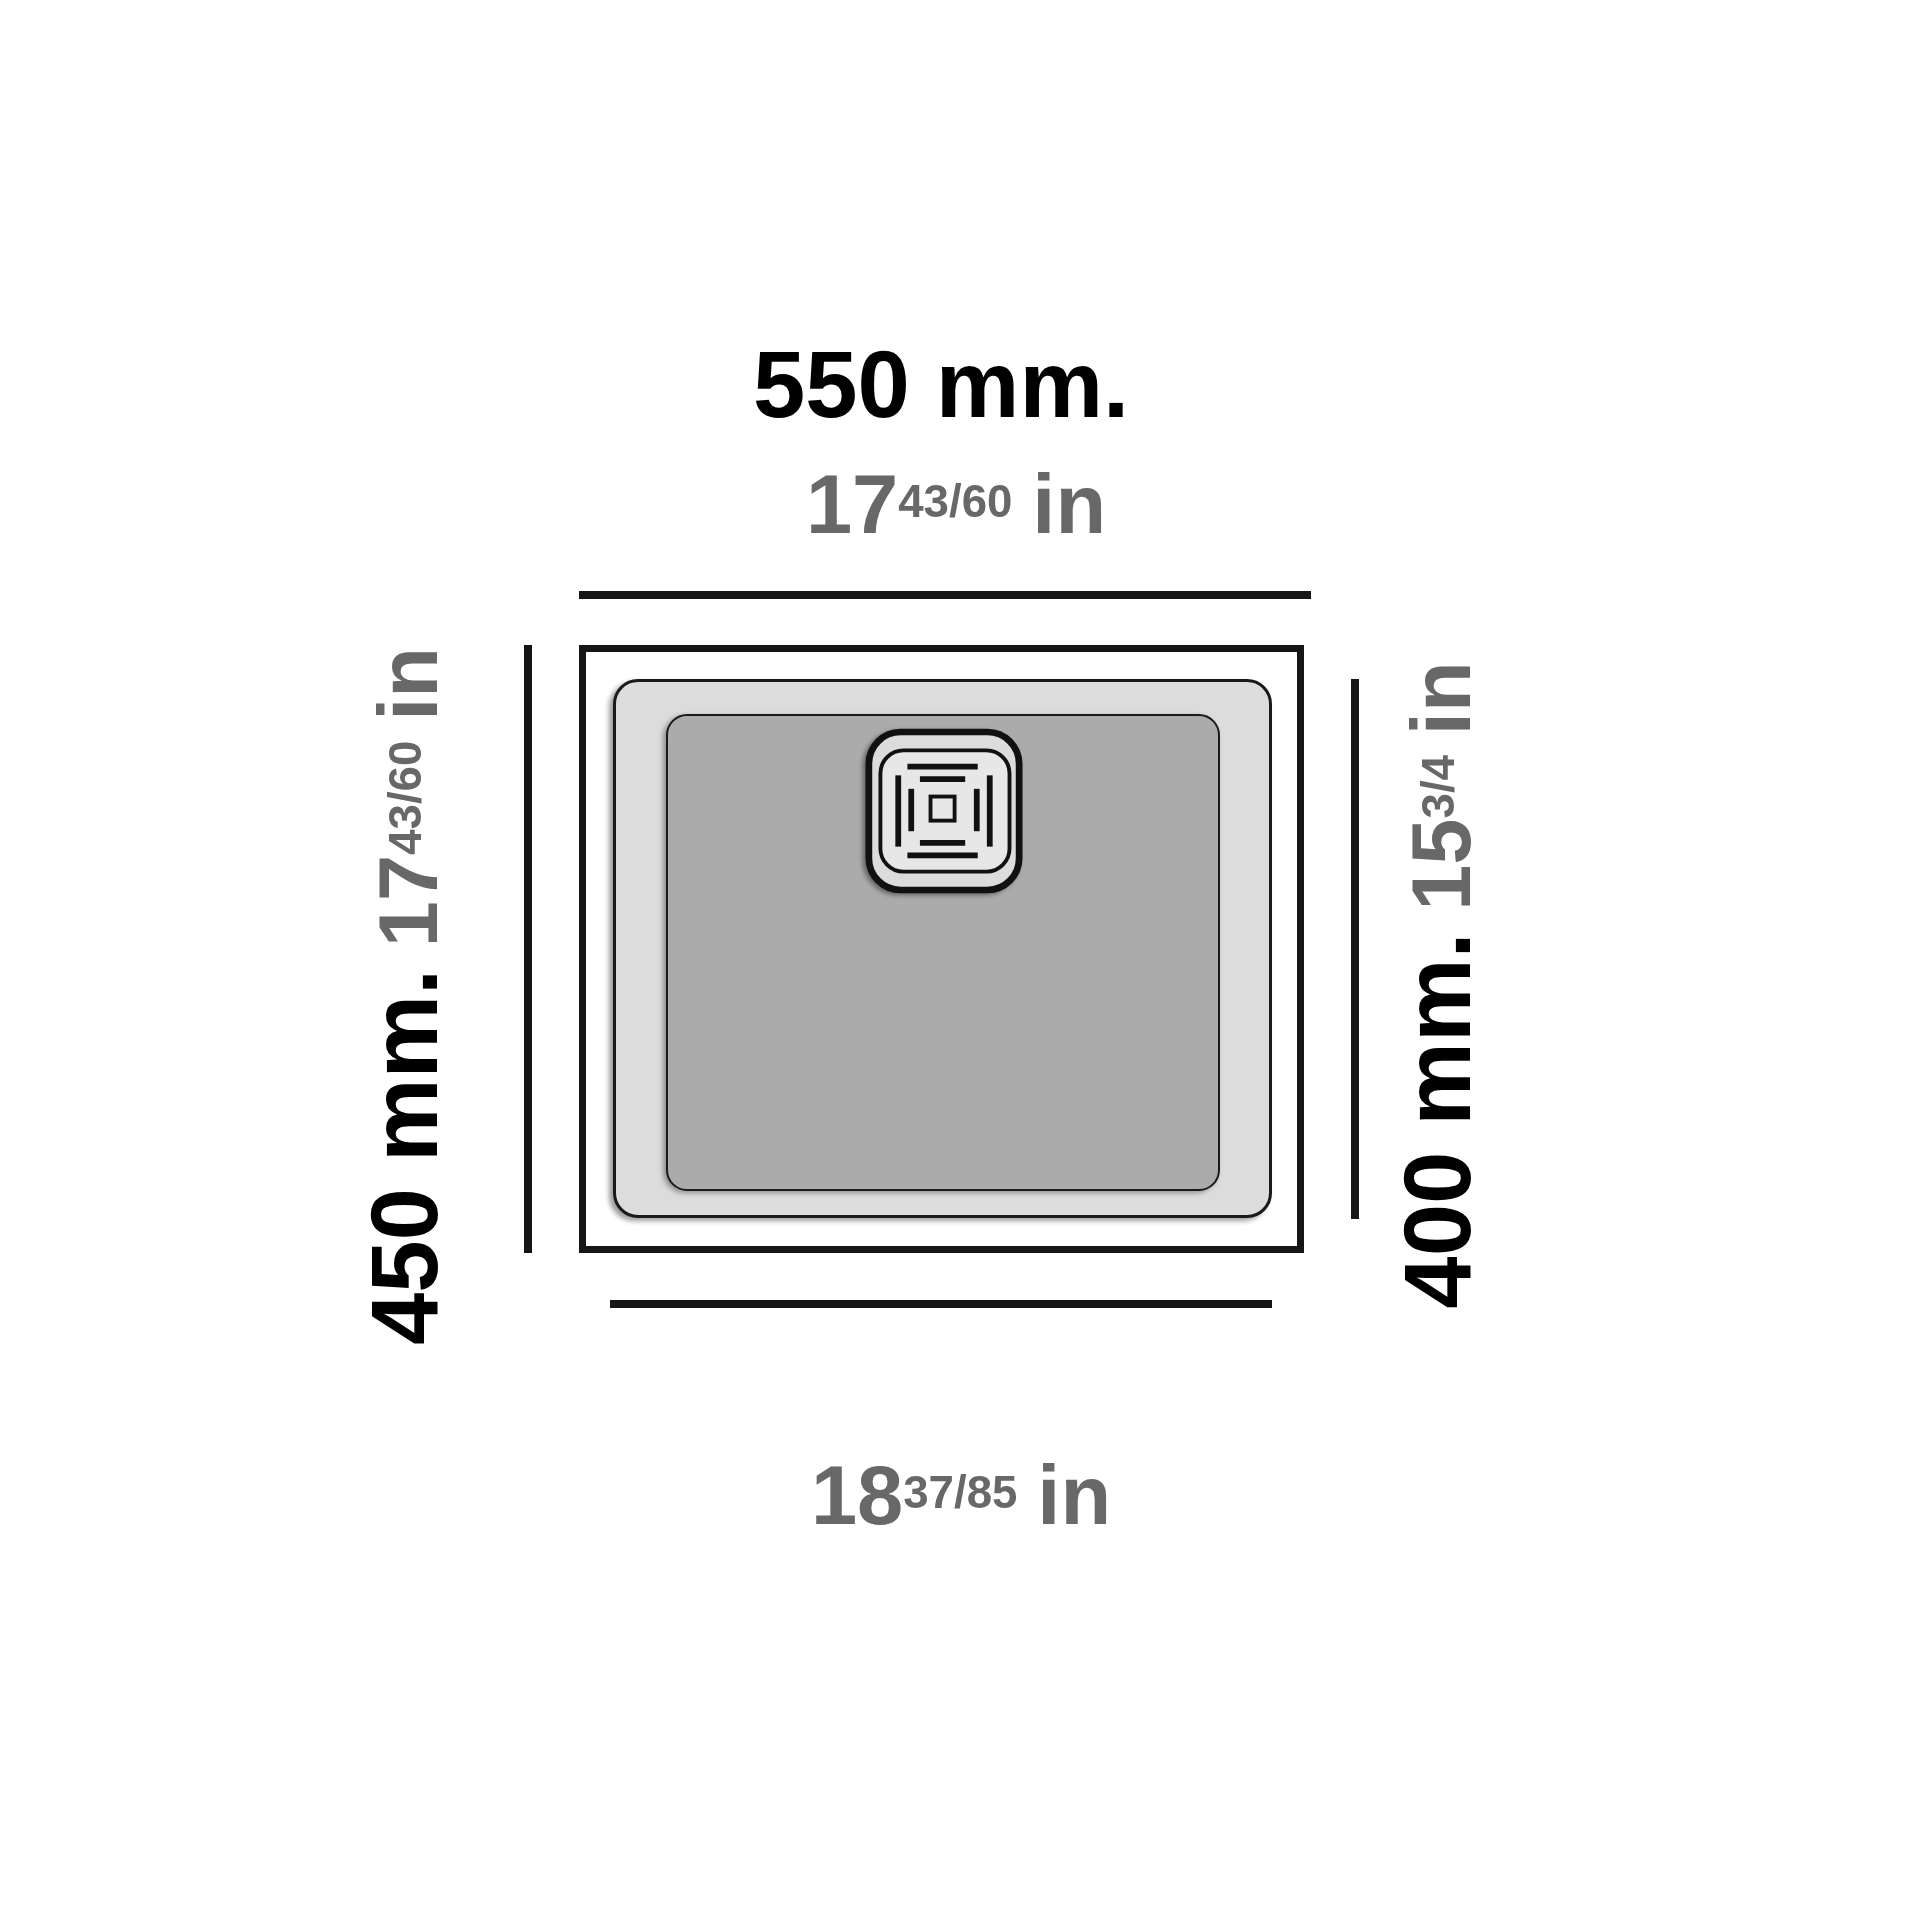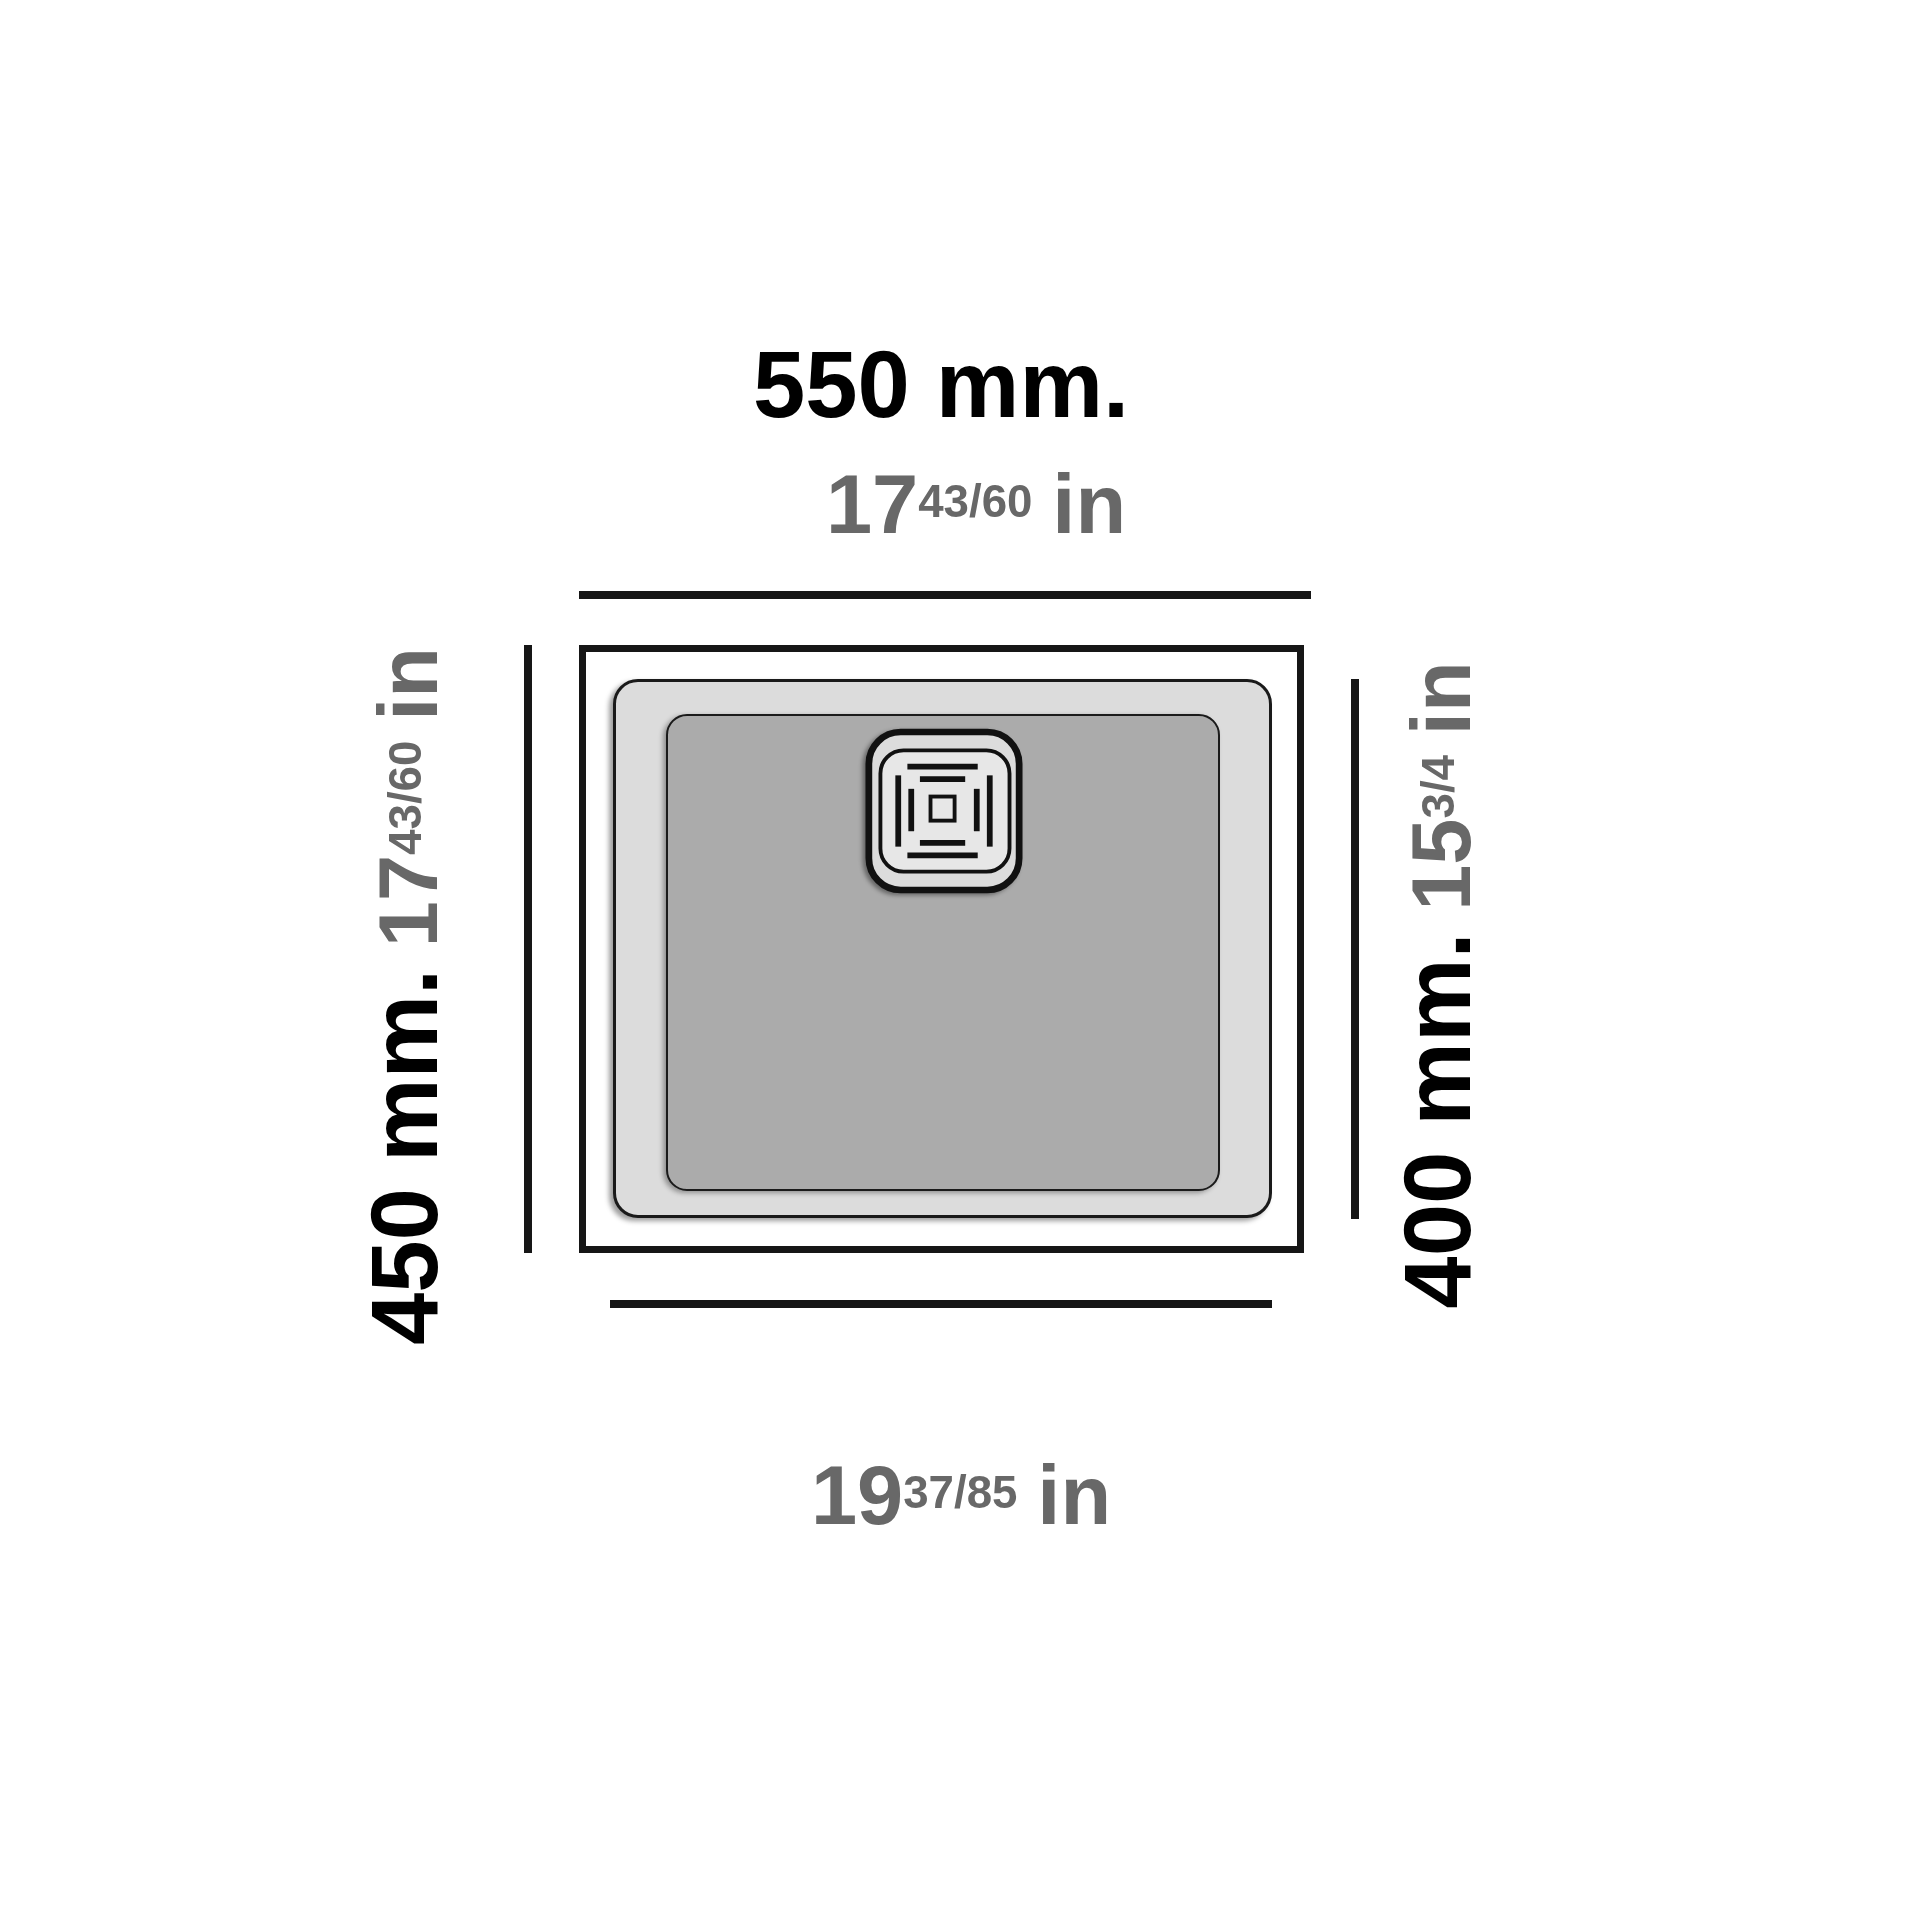--- a/index.html
+++ b/index.html
@@ -34,21 +34,21 @@
     position:absolute;left:865px;top:728px;width:158px;height:166px;
     filter:drop-shadow(-2.9px 2.9px 1.9px rgba(0,0,0,0.4));
   }
 </style>
 </head>
 <body>
 
 <div id="canvas">
 
   <div class="label mm-text center-x" style="left:941px;top:338px;">550 mm.</div>
-  <div class="label in-text center-x" style="left:976px;top:463px;">
+  <div class="label in-text center-x" style="left:956px;top:463px;">
     <span>17</span><sup>43/60</sup><span class="unit-gap">in</span>
   </div>
 
   <div class="dim-line" style="left:579px;top:591px;width:732px;height:7.7px;"></div>
   <div class="dim-line" style="left:524px;top:645px;width:7.7px;height:608px;"></div>
   <div class="dim-line" style="left:1351px;top:679px;width:7.7px;height:540px;"></div>
   <div class="dim-line" style="left:610px;top:1300px;width:662px;height:7.7px;"></div>
 
   <div class="sink-rim"></div>
   <div class="bowl-rim"></div>
@@ -72,17 +72,17 @@
 
   <div class="label rot" style="left:405px;top:996px;">
     <span class="mm-text">450 mm.</span><span class="in-text part-gap"><span>17</span><sup>43/60</sup><span class="unit-gap">in</span></span>
   </div>
 
   <div class="label rot" style="left:1438px;top:985px;">
     <span class="mm-text">400 mm.</span><span class="in-text part-gap"><span>15</span><sup>3/4</sup><span class="unit-gap">in</span></span>
   </div>
 
   <div class="label in-text center-x" style="left:961px;top:1454px;">
-    <span>19</span><sup>37/85</sup><span class="unit-gap">in</span>
+    <span>18</span><sup>37/85</sup><span class="unit-gap">in</span>
   </div>
 
 </div>
 
 
 </body></html>

